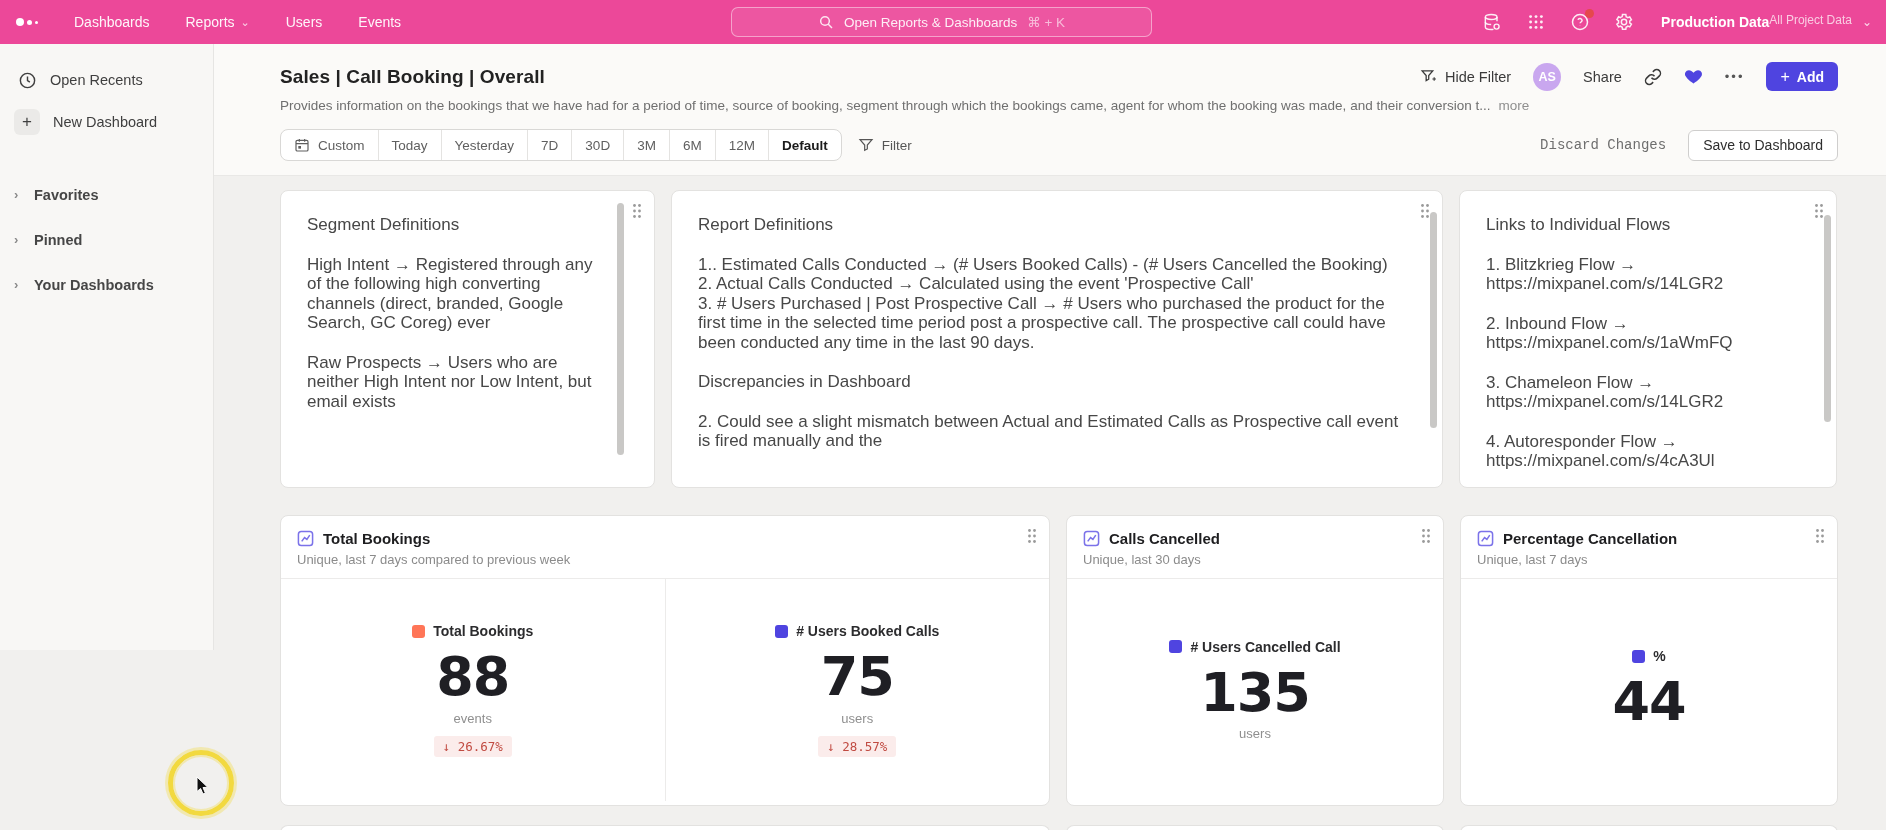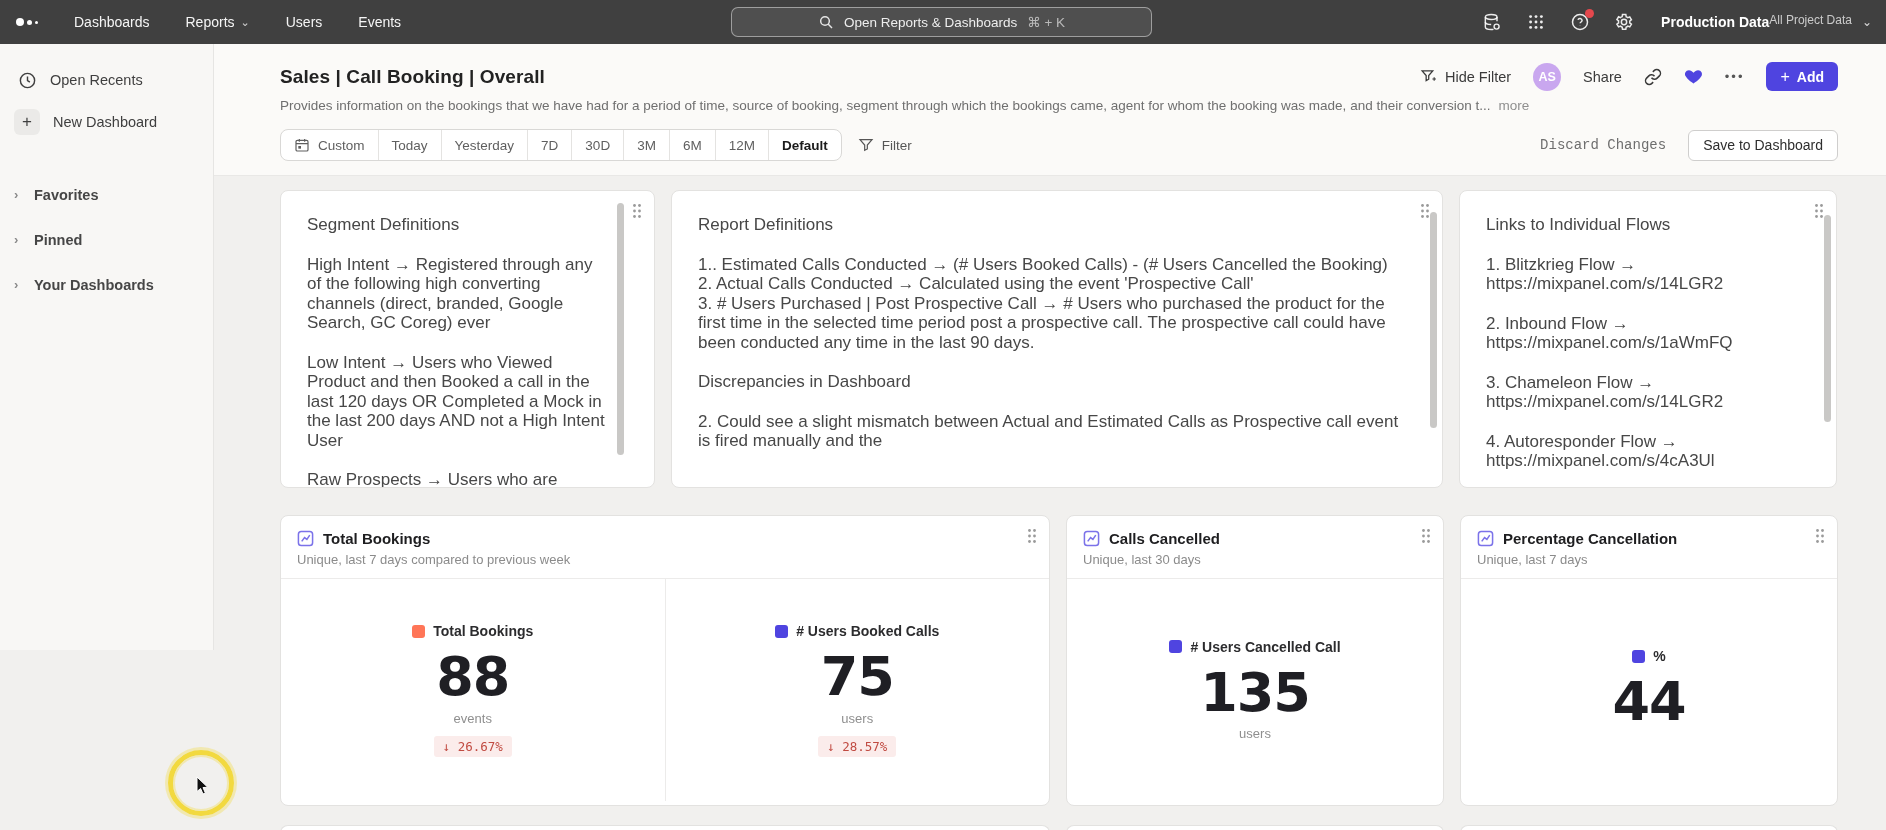--- a/index.html
+++ b/index.html
@@ -1,20 +1,20 @@
 <!DOCTYPE html>
 <html><head>
 <meta charset="utf-8">
 <style>
   * { margin:0; padding:0; box-sizing:border-box; }
   html,body { width:1886px; height:830px; font-family:"Liberation Sans", sans-serif; }
   .screen { position:relative; width:1886px; height:830px; overflow:hidden; background:#f1f0ee; }
 
   
-  .topnav { position:absolute; top:0; left:0; width:100%; height:44px; background:#404040;
+  .topnav { position:absolute; top:0; left:0; width:100%; height:44px; background:#ec4899;
             display:flex; align-items:center; padding:0 16px; color:rgba(255,255,255,0.95); z-index:10; }
   .logo { display:flex; align-items:center; gap:3px; margin-right:36px; }
   .logo i { display:block; border-radius:50%; background:#fff; }
   .logo i:nth-child(1){width:8px;height:8px;} .logo i:nth-child(2){width:5px;height:5px;} .logo i:nth-child(3){width:3px;height:3px;}
   .nav-items { display:flex; align-items:center; gap:36px; font-size:14px; }
   .nav-item { cursor:pointer; display:flex; align-items:center; gap:6px; }
   .nav-chev { font-size:11px; opacity:.8; }
   .nav-search { position:absolute; left:731px; top:7px; width:421px; height:30px; border:1px solid rgba(255,255,255,0.45);
                 background:rgba(255,255,255,0.08); border-radius:7px; display:flex; align-items:center; justify-content:center;
                 gap:10px; font-size:13.5px; color:rgba(255,255,255,0.9); cursor:pointer; }
@@ -328,23 +328,20 @@
                 <circle cx="7.5" cy="13.5" r="1.4"></circle>
               </svg>
           </span>
           <div class="scroll-thumb" style="top:12px; height:252px; right:30px;"></div>
           <div class="text-card-body" style="padding-right:48px;">
             <div class="tc-title">Segment Definitions</div>
             <div class="tc-block">
                 <div class="tc-line">High Intent → Registered through any of the following high converting channels (direct, branded, Google Search, GC Coreg) ever</div>
               </div>
             <div class="tc-block">
-                <div class="tc-line">Low Intent → Users who Viewed Product and then Booked a call in the last 120 days OR Completed a Mock in the last 200 days AND not a High Intent User</div>
-              </div>
-            <div class="tc-block">
                 <div class="tc-line">Raw Prospects → Users who are neither High Intent nor Low Intent, but email exists</div>
               </div>
           </div>
         </div>
 
         <div class="card card-c2">
           <span class="drag-handle">
             <svg viewBox="0 0 10 16" width="10" height="16" fill="#9a9a9a">
                 <circle cx="2.5" cy="2.5" r="1.4"></circle>
                 <circle cx="7.5" cy="2.5" r="1.4"></circle>

